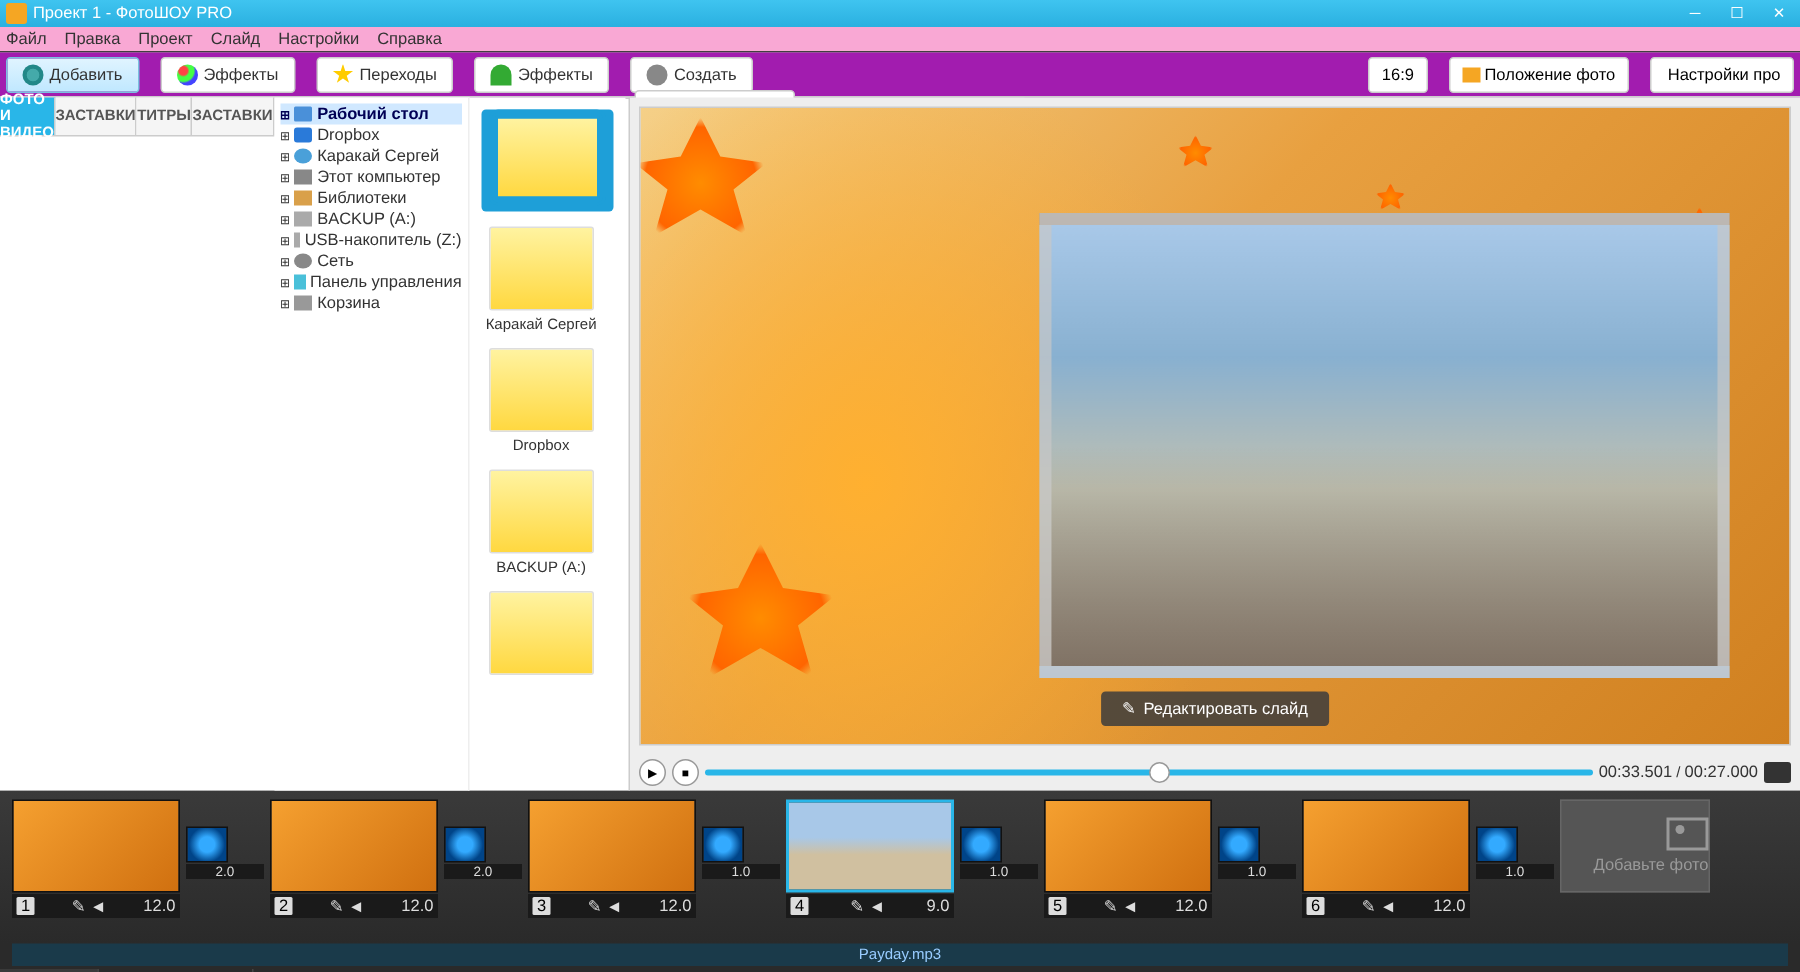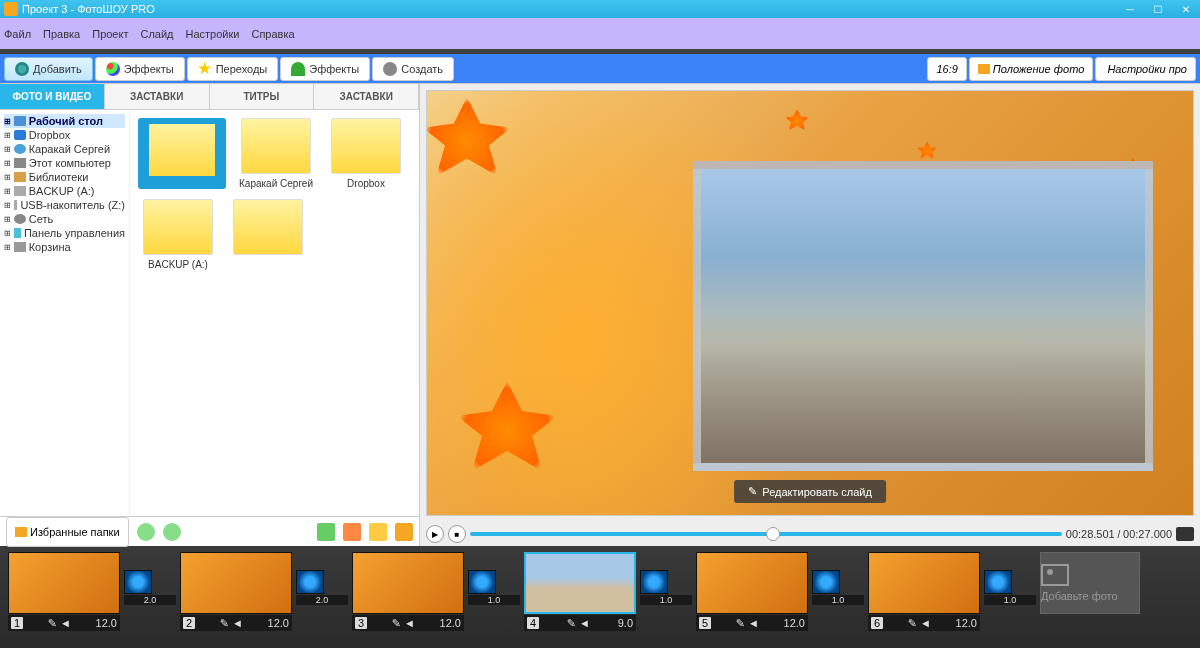--- a/index.html
+++ b/index.html
@@ -1,35 +1,35 @@
 <!DOCTYPE html>
 <html><head>
 <meta charset="utf-8">
 <style>
 * { margin:0; padding:0; box-sizing:border-box; font-family:Tahoma,Arial,sans-serif; font-size:11px; }
 body { width:1200px; height:648px; background:#e8e8e8; overflow:hidden; }
 .titlebar { height:18px; background:linear-gradient(#3fc4f0,#2ab0e0); display:flex; align-items:center; padding:0 4px; color:#fff; position:relative; }
 .titlebar .icon { width:14px; height:14px; background:#f5a623; margin-right:4px; border-radius:2px; }
 .winbtns { position:absolute; right:0; top:0; display:flex; }
 .winbtn { width:28px; height:18px; display:flex; align-items:center; justify-content:center; color:#fff; font-size:10px; }
-.menubar { height:36px; background:#c4b5fd; display:flex; align-items:center; padding:0 4px; gap:12px; border-bottom:5px solid #404040; }
+.menubar { height:17px; background:#f9a8d4; display:flex; align-items:center; padding:0 4px; gap:12px; border-bottom:1px solid #404040; }
 .menubar span { color:#333; }
-.toolbar { height:30px; background:#3b82f6; display:flex; align-items:center; padding:0 4px; gap:2px; border-bottom:1px solid #ccc; }
+.toolbar { height:30px; background:#a21caf; display:flex; align-items:center; padding:0 4px; gap:14px; border-bottom:1px solid #ccc; }
 .tbtn { height:24px; padding:0 10px; display:flex; align-items:center; gap:4px; background:#fff; border:1px solid #ccc; border-radius:3px; color:#333; }
 .tbtn.add { background:linear-gradient(#e0f4ff,#c0e8ff); border-color:#7ac0e0; }
 .tbtn .ico { width:14px; height:14px; display:inline-block; }
 .ico-cam { background:radial-gradient(circle,#4aa 40%,#288 45%); border-radius:50%; }
 .ico-fx { background:radial-gradient(circle at 30% 30%, #f44 0 20%, #4f4 30% 50%, #44f 60% 80%); border-radius:50%; }
 .ico-star { background:#fc0; clip-path:polygon(50% 0,61% 35%,98% 35%,68% 57%,79% 91%,50% 70%,21% 91%,32% 57%,2% 35%,39% 35%); }
 .ico-music { background:#3a3; border-radius:50% 50% 0 0; position:relative; }
 .ico-gear { background:#888; border-radius:50%; }
 .spacer { flex:1; }
-.rbtn { height:24px; padding:0 8px; background:#fff; border:1px solid #ccc; border-radius:3px; display:flex; align-items:center; gap:3px;font-style:italic; }
+.rbtn { height:24px; padding:0 8px; background:#fff; border:1px solid #ccc; border-radius:3px; display:flex; align-items:center; gap:3px; }
 .main { height:462px; display:flex; }
-.left { width:420px; background:#fff; display:flex; flex-direction:column; border-right:1px solid #ccc; }
+.left { width:420px; background:#fff; display:flex; border-right:1px solid #ccc; }
 .subtabs { height:26px; display:flex; border-bottom:1px solid #ccc; }
 .subtab { flex:1; display:flex; align-items:center; justify-content:center; background:#f5f5f5; border-right:1px solid #ccc; font-size:10px; font-weight:bold; color:#555; }
 .subtab.active { background:#29b6e8; color:#fff; }
 .browser { flex:1; display:flex; }
 .tree { width:130px; background:#fff; padding:4px; border-right:1px solid #eee; overflow:hidden; }
 .tree-item { display:flex; align-items:center; gap:3px; padding:1px 0; color:#333; white-space:nowrap; }
 .tree-item.sel { background:#d0e8ff; font-weight:bold; color:#005; }
 .tico { width:12px; height:10px; display:inline-block; }
 .t-folder { background:#4a90d9; border-radius:1px; }
 .t-db { background:#2a7ad9; border-radius:2px; }
@@ -66,36 +66,36 @@
 .timeline { height:102px; background:linear-gradient(#3a3a3a,#2a2a2a); padding:6px 8px; display:flex; gap:4px; align-items:flex-start; overflow:hidden; }
 .slide { width:112px; }
 .slide-img { width:112px; height:62px; background:linear-gradient(135deg,#f5a030,#d07010); border:1px solid #111; position:relative; }
 .slide.sel .slide-img { border:2px solid #29b6e8; }
 .slide-img.s4 { background:linear-gradient(180deg,#a8c8e8 40%,#d0c0a0 60%); }
 .slide-info { height:16px; background:#1a1a1a; display:flex; align-items:center; justify-content:space-between; padding:0 3px; font-size:9px; color:#ddd; margin-top:1px; }
 .slide-info .num { background:#ddd; color:#000; padding:0 3px; border-radius:1px; }
 .trans { width:52px; margin-top:18px; }
 .trans-img { width:28px; height:24px; background:radial-gradient(circle,#3af 30%,#048 70%); border:1px solid #111; }
 .trans-dur { font-size:9px; color:#ddd; text-align:center; background:#1a1a1a; margin-top:1px; }
-.addslide { width:100px; height:62px; background:#555; display:flex; flex-direction:column; align-items:flex-start; justify-content:center; color:#999; border:1px solid #666; margin-top:0; }
+.addslide { width:100px; height:62px; background:#555; display:flex; flex-direction:column; align-items:flex-end; justify-content:center; color:#999; border:1px solid #666; margin-top:0; }
 .addslide .ico-img { width:28px; height:22px; border:2px solid #999; position:relative; margin-bottom:4px; }
 .addslide .ico-img::after { content:''; position:absolute; left:4px; top:3px; width:6px; height:6px; border-radius:50%; background:#999; }
 .audiobar { height:15px; background:#1a3a4a; margin:0 8px 2px; text-align:center; color:#9cf; font-size:10px; line-height:15px; }
 .bottomtabs { height:18px; background:#2a2a2a; display:flex; }
 .btab { padding:0 14px; color:#ccc; font-size:10px; line-height:18px; border-right:1px solid #444; }
 .btab.active { background:#3a3a3a; }
 .tl-wrap { background:#2a2a2a; }
 .mini-ico { font-size:8px; }
 </style>
 </head>
 <body>
 
 <div class="titlebar">
   <span class="icon"></span>
-  <span>Проект 3 - ФотоШОУ PRO</span>
+  <span>Проект 1 - ФотоШОУ PRO</span>
   <div class="winbtns">
     <div class="winbtn">─</div>
     <div class="winbtn">☐</div>
     <div class="winbtn">✕</div>
   </div>
 </div>
 
 <div class="menubar">
   <span>Файл</span>
   <span>Правка</span>
@@ -248,21 +248,21 @@
       <div class="photoframe"></div>
       <div class="editbtn">
           <span>✎</span>
           <span>Редактировать слайд</span>
         </div>
     </div>
     <div class="playbar">
       <div class="pbtn">▶</div>
       <div class="pbtn">■</div>
       <div class="slider"></div>
-      <span class="time"><span>00:28.501</span> / <span>00:27.000</span></span>
+      <span class="time"><span>00:33.501</span> / <span>00:27.000</span></span>
       <span class="camico"></span>
     </div>
   </div>
 </div>
 
 <div class="tl-wrap">
   <div class="timeline" id="timeline">
       <div class="slide">
         <div class="slide-img "></div>
         <div class="slide-info">
@@ -333,17 +333,18 @@
       </div>
       <div class="trans">
         <div class="trans-img"></div>
         <div class="trans-dur">1.0</div>
       </div>
       <div class="addslide">
         <div class="ico-img"></div>
         <span>Добавьте фото</span>
       </div>
     </div>
+  <div class="audiobar">Payday.mp3</div>
   <div class="bottomtabs">
     <div class="btab active">Слайды</div>
     <div class="btab">Шкала времени</div>
   </div>
 </div>
 
 </body></html>

